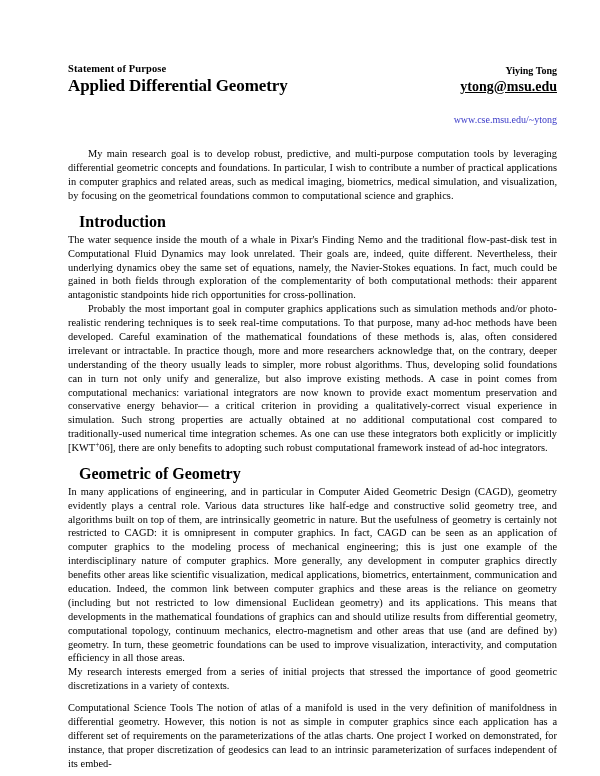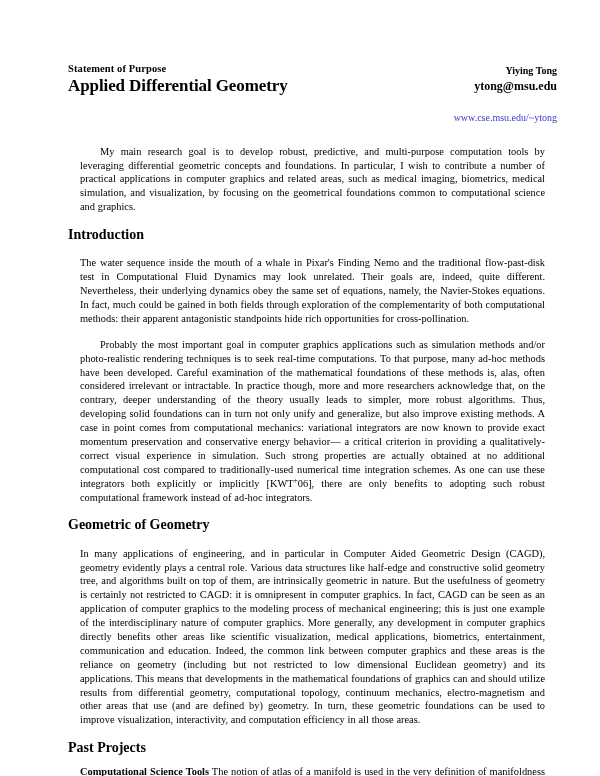--- a/index.html
+++ b/index.html
@@ -46,53 +46,55 @@
   .header-right {
     text-align: right;
     padding-top: 2px;
   }
   .author-name {
     font-size: 10px;
     font-weight: bold;
     line-height: 1.35;
   }
   .author-email {
-    font-size: 12px;
+    font-size: 14px;
     font-weight: bold;
     line-height: 1.35;
+    text-decoration: underline;
   }
   .author-url {
     font-size: 10px;
     line-height: 1.4;
     color: #3a3ac8;
     text-decoration: none;
     display: block;
     margin-top: 17px;
   }
   
   .section-heading {
-    font-size: 14px;
+    font-size: 16px;
     font-weight: bold;
     line-height: 1.3;
     margin-top: 9px;
     margin-bottom: 0px;
+    margin-left: 11px;
   }
   p.body {
     font-size: 10.4px;
     line-height: 1.335;
     text-align: justify;
-    margin: 12px;
+    margin: 0;
     -webkit-hyphens: none;
     hyphens: none;
     word-spacing: 0.02em;
   }
   p.indent { text-indent: 20px; }
   p.gap { margin-top: 8px; }
   .runin {
-    font-weight: bold;
+    font-weight: normal;
   }
   .it { }
   sup.cite {
     font-size: 7.2px;
     vertical-align: super;
     line-height: 0;
   }
 </style>
 </head>
 <body>
@@ -116,18 +118,18 @@
   <div class="section-heading">Introduction</div>
 
   <p class="body"><span>The water sequence inside the mouth of a whale in Pixar's </span><span class="it">Finding Nemo</span><span> and the traditional flow-past-disk test in Computational Fluid Dynamics may look unrelated. Their goals are, indeed, quite different. Nevertheless, their underlying dynamics obey the same set of equations, namely, the Navier-Stokes equations. In fact, much could be gained in both fields through exploration of the complementarity of both computational methods: their apparent antagonistic standpoints hide rich opportunities for cross-pollination.</span></p>
 
   <p class="body indent"><span>Probably the most important goal in computer graphics applications such as simulation methods and/or photo-realistic rendering techniques is to seek real-time computations. To that purpose, many ad-hoc methods have been developed. Careful examination of the mathematical foundations of these methods is, alas, often considered irrelevant or intractable. In practice though, more and more researchers acknowledge that, on the contrary, deeper understanding of the theory usually leads to simpler, more robust algorithms. Thus, developing solid foundations can in turn not only unify and generalize, but also improve existing methods. A case in point comes from computational mechanics: variational integrators are now known to provide </span><span class="it">exact</span><span> momentum preservation and conservative energy behavior— a critical criterion in providing a qualitatively-correct visual experience in simulation. Such strong properties are actually obtained at </span><span class="it">no additional computational cost</span><span> compared to traditionally-used numerical time integration schemes. As one can use these integrators both explicitly or implicitly [KWT</span><sup class="cite">+</sup><span>06], there are only benefits to adopting such robust computational framework instead of ad-hoc integrators.</span></p>
 
   <div class="section-heading">Geometric of Geometry</div>
 
   <p class="body"><span>In many applications of engineering, and in particular in Computer Aided Geometric Design (CAGD), geometry evidently plays a central role. Various data structures like half-edge and constructive solid geometry tree, and algorithms built on top of them, are intrinsically geometric in nature. But the usefulness of geometry is certainly not restricted to CAGD: it is omnipresent in computer graphics. In fact, CAGD can be seen as an application of computer graphics to the modeling process of mechanical engineering; this is just one example of the interdisciplinary nature of computer graphics. More generally, any development in computer graphics directly benefits other areas like </span><span class="it">scientific visualization, medical applications, biometrics, entertainment, communication and education</span><span>. Indeed, the common link between computer graphics and these areas is the reliance on geometry (including but not restricted to low dimensional Euclidean geometry) and its applications. This means that developments in the mathematical foundations of graphics can and should utilize results from differential geometry, computational topology, continuum mechanics, electro-magnetism and other areas that use (and are defined by) geometry. In turn, these geometric foundations can be used to improve visualization, interactivity, and computation efficiency in all those areas.</span></p>
 
-  <div class="section-heading">Past Projects</div>
 
+  <p class="body">My research interests emerged from a series of initial projects that stressed the importance of good geometric discretizations in a variety of contexts.</p>
 
   <p class="body gap"><span class="runin">Computational Science Tools</span><span> The notion of </span><span class="it">atlas</span><span> of a manifold is used in the very definition of manifoldness in differential geometry. However, this notion is not as simple in computer graphics since each application has a different set of requirements on the parameterizations of the atlas charts. One project I worked on demonstrated, for instance, that proper discretization of geodesics can lead to an intrinsic parameterization of surfaces independent of its embed-</span></p>
 
 </div>
 
 </body></html>

